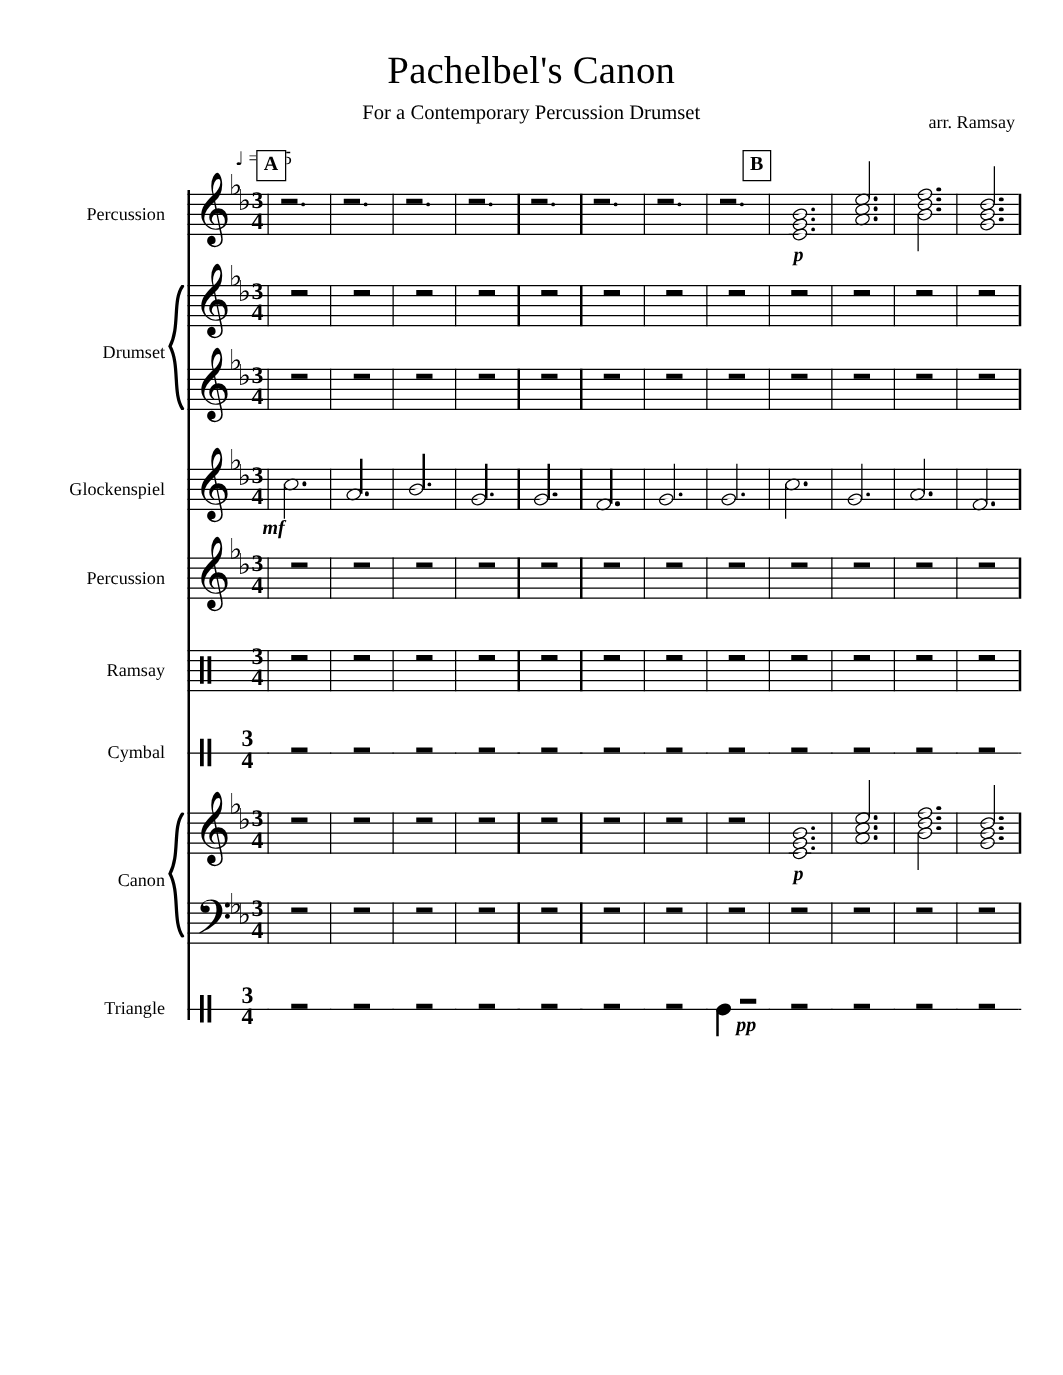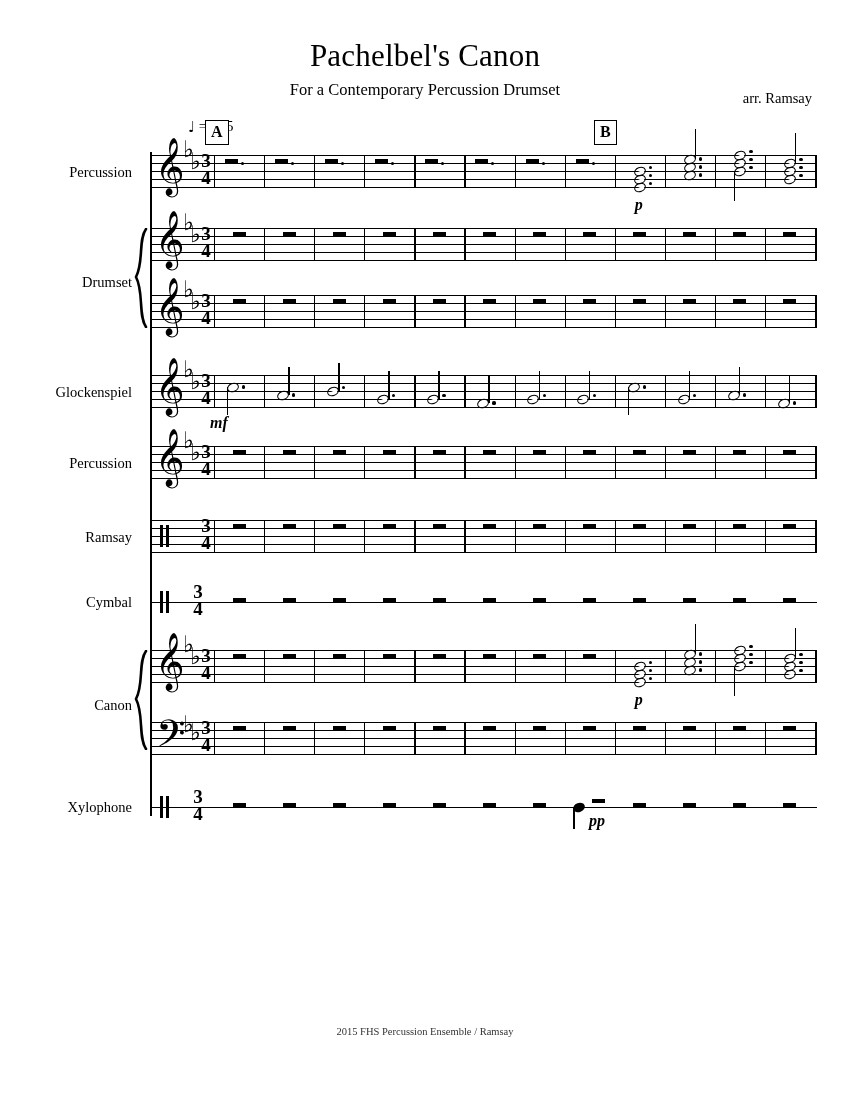--- a/index.html
+++ b/index.html
@@ -230,21 +230,20 @@
   }
 </style>
 </head>
 <body>
 
 <div id="page">
 
   <div class="title">Pachelbel's Canon</div>
   <div class="subtitle">For a Contemporary Percussion Drumset</div>
   <div class="arranger">arr. Ramsay</div>
-  <div class="footer">2015 FHS Percussion Ensemble / Ramsay</div>
 
   <div class="tempo">
     <span class="qn">♩</span>
     <span>=</span>
     <span>145</span>
   </div>
 
   <div class="rehearsal" style="left:205px; top:120px;">A</div>
   <div class="rehearsal" style="left:594px; top:120px;">B</div>
 
@@ -263,21 +262,21 @@
   <div class="instr-wrap" style="top:529px;">
     <div class="instr">Ramsay</div>
   </div>
   <div class="instr-wrap" style="top:594px;">
     <div class="instr">Cymbal</div>
   </div>
   <div class="instr-wrap" style="top:697px;">
     <div class="instr">Canon</div>
   </div>
   <div class="instr-wrap" style="top:799px;">
-    <div class="instr">Xylophone</div>
+    <div class="instr">Triangle</div>
   </div>
 
   <div class="brace" style="left:132px; top:228px; font-size:0;">
     <svg width="18" height="100" viewBox="0 0 18 100" xmlns="http://www.w3.org/2000/svg">
       <path d="M14 1 C6 12, 12 34, 4 49 C12 64, 6 87, 14 99" stroke="#000" stroke-width="2.6" fill="none" stroke-linecap="round"></path>
     </svg>
   </div>
   <div class="brace" style="left:132px; top:650px; font-size:0;">
     <svg width="18" height="100" viewBox="0 0 18 100" xmlns="http://www.w3.org/2000/svg">
       <path d="M14 1 C6 12, 12 34, 4 49 C12 64, 6 87, 14 99" stroke="#000" stroke-width="2.6" fill="none" stroke-linecap="round"></path>

